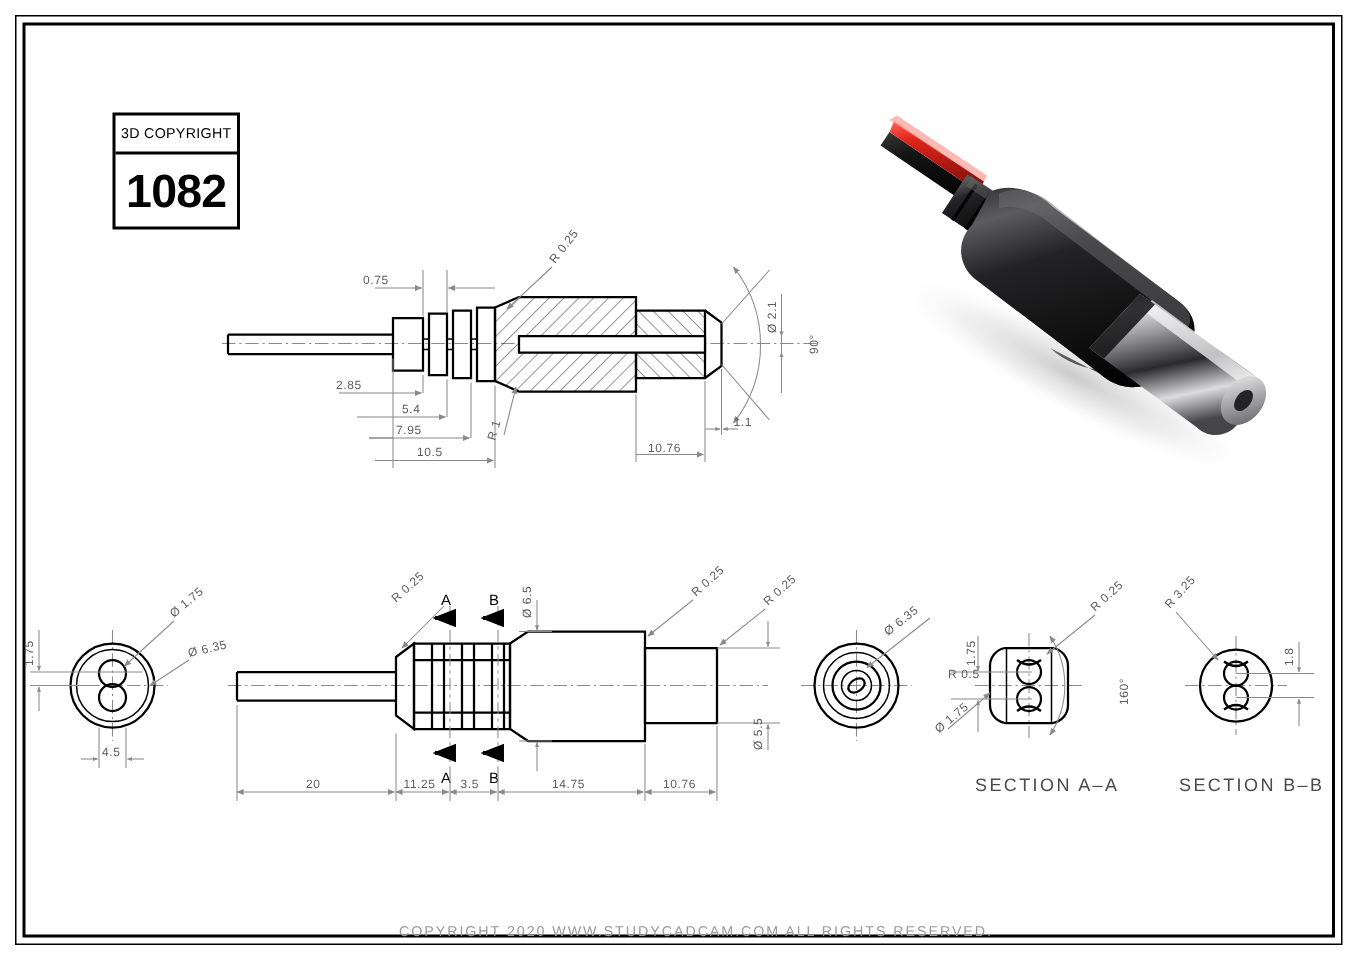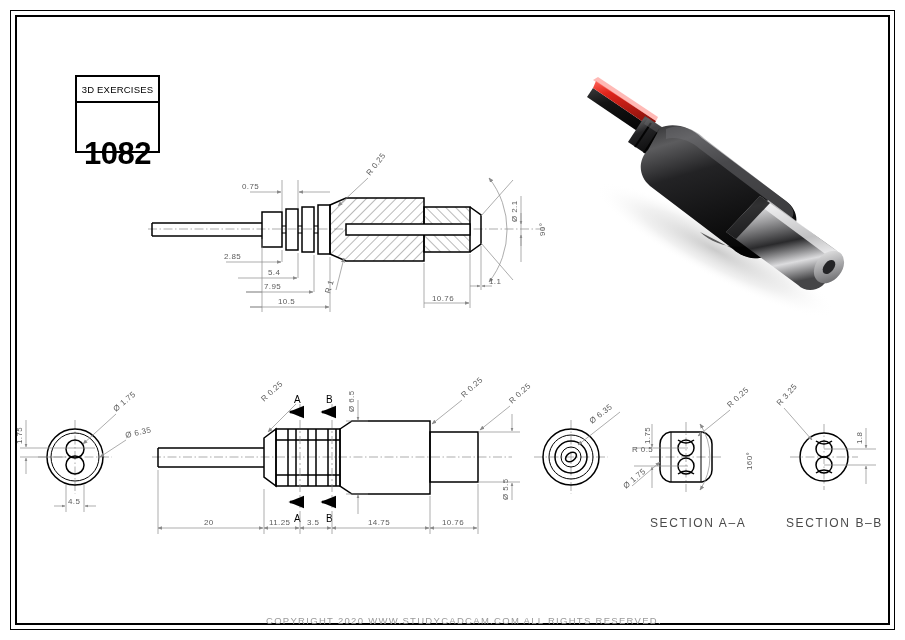--- a/index.html
+++ b/index.html
@@ -12,21 +12,21 @@
                border:1px solid #000;box-sizing:border-box;}
   .frame-inner{position:absolute;left:15px;top:15px;width:875px;height:610px;
                border:2px solid #000;box-sizing:border-box;}
 
   
   .title-block{position:absolute;left:75px;top:75px;width:85px;height:78px;
                border:2px solid #000;box-sizing:border-box;background:#fff;}
   .tb-top{height:26px;border-bottom:2px solid #000;box-sizing:border-box;
           display:flex;align-items:center;justify-content:center;}
   .tb-top span{font-size:9.5px;letter-spacing:.2px;color:#000;}
-  .tb-bot{height:50px;display:flex;align-items:center;justify-content:center;margin-top:26px;}
+  .tb-bot{height:50px;display:flex;align-items:center;justify-content:center;}
   .tb-bot span{font-size:31px;font-weight:bold;letter-spacing:-.5px;color:#000;}
 
   
   svg.layer{position:absolute;left:0;top:0;width:905px;height:640px;
             overflow:visible;pointer-events:none;}
   .obj{fill:none;stroke:#000;stroke-width:1.5;}
   .obj-thin{fill:none;stroke:#000;stroke-width:1;}
   .dim{fill:none;stroke:#8a8a8a;stroke-width:.7;}
   .ctr{fill:none;stroke:#8a8a8a;stroke-width:.7;
        stroke-dasharray:9 2.5 1.5 2.5;}
@@ -45,21 +45,21 @@
 </head>
 <body>
 
 <div id="sheet">
 
   <div class="frame-outer"></div>
   <div class="frame-inner"></div>
 
   <div class="title-block">
     <div class="tb-top">
-      <span>3D EXERCISES</span>
+      <span>3D COPYRIGHT</span>
     </div>
     <div class="tb-bot">
       <span>1082</span>
     </div>
   </div>
 
   <svg class="layer">
     <defs>
       <linearGradient id="gBody" x1="0" y1="0" x2="0.35" y2="1">
         <stop offset="0" stop-color="#2e2e30"></stop>

